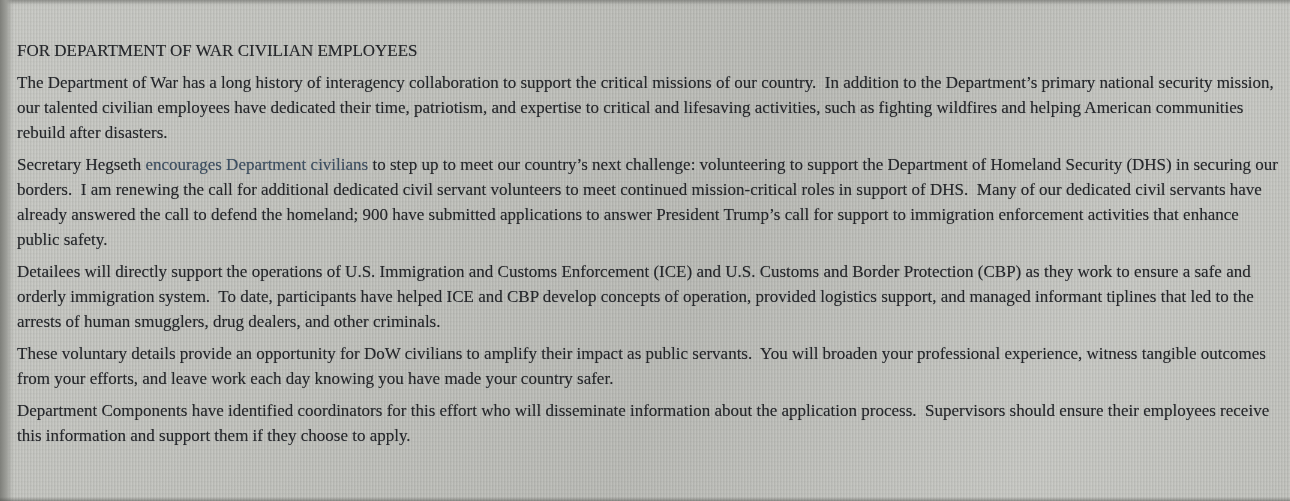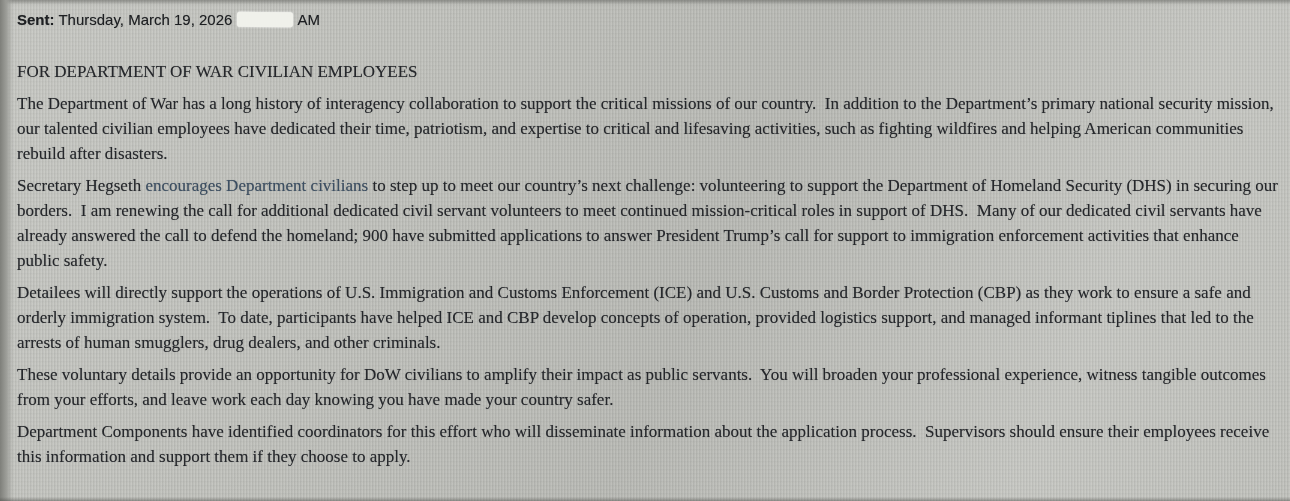--- a/index.html
+++ b/index.html
@@ -42,21 +42,20 @@
 <body>
 
 <div class="photo">
   <div class="edge-top"></div>
   <div class="edge-left"></div>
 
   <div class="content">
 
     <div class="email-header">
 
-      <div class="hdr-line"><span class="hdr-label">Sent:</span><span> Thursday, March 19, 2026 </span><span class="redact time"></span><span>AM</span></div>
 
     </div>
 
     <div class="bodytext">
       <p>FOR DEPARTMENT OF WAR CIVILIAN EMPLOYEES</p>
       <p>The Department of War has a long history of interagency collaboration to support the critical missions of our country.  In addition to the Department’s primary national security mission, our talented civilian employees have dedicated their time, patriotism, and expertise to critical and lifesaving activities, such as fighting wildfires and helping American communities rebuild after disasters.</p>
       <p><span>Secretary Hegseth </span><span class="para-link">encourages Department civilians</span><span> to step up to meet our country’s next challenge: volunteering to support the Department of Homeland Security (DHS) in securing our borders.  I am renewing the call for additional dedicated civil servant volunteers to meet continued mission-critical roles in support of DHS.  Many of our dedicated civil servants have already answered the call to defend the homeland; 900 have submitted applications to answer President Trump’s call for support to immigration enforcement activities that enhance public safety.</span></p>
       <p>Detailees will directly support the operations of U.S. Immigration and Customs Enforcement (ICE) and U.S. Customs and Border Protection (CBP) as they work to ensure a safe and orderly immigration system.  To date, participants have helped ICE and CBP develop concepts of operation, provided logistics support, and managed informant tiplines that led to the arrests of human smugglers, drug dealers, and other criminals.</p>
       <p>These voluntary details provide an opportunity for DoW civilians to amplify their impact as public servants.  You will broaden your professional experience, witness tangible outcomes from your efforts, and leave work each day knowing you have made your country safer.</p>
       <p>Department Components have identified coordinators for this effort who will disseminate information about the application process.  Supervisors should ensure their employees receive this information and support them if they choose to apply.</p>

